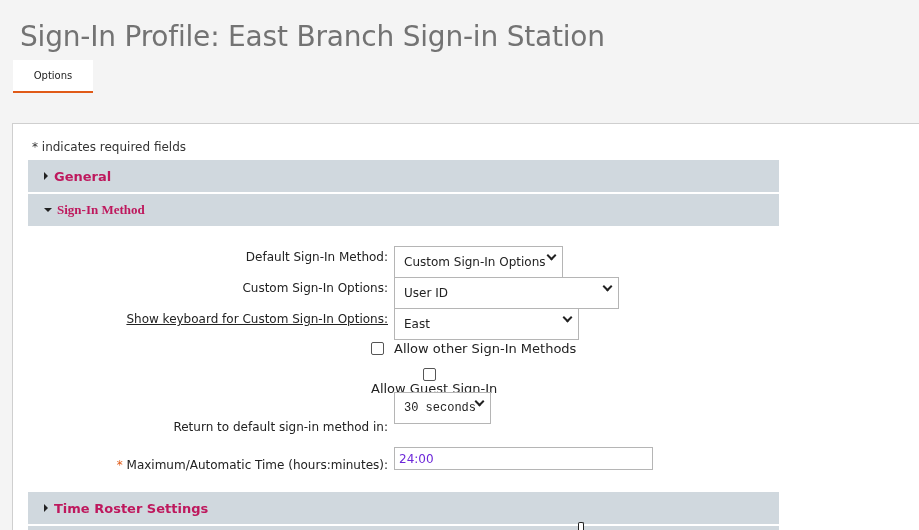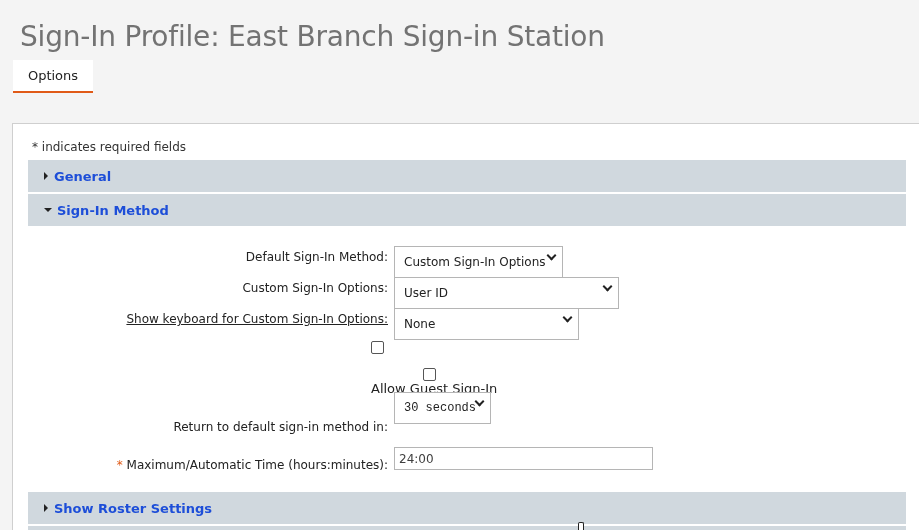--- a/index.html
+++ b/index.html
@@ -14,39 +14,39 @@
       position: absolute; left: 12px; top: 20px;
       font-size: 28px; font-weight: normal; color: #737373;
       letter-spacing: -0.2px;
       margin-left: 8px;
     }
     .tab {
       position: absolute; left: 13px; top: 60px;
       width: 80px; height: 33px;
       background: #fff;
       border-bottom: 2px solid #e05a17;
-      font-size: 13px; color: #222;
+      font-size: 10px; color: #222;
       display: flex; align-items: center; justify-content: center;
     }
     .panel {
       position: absolute; left: 12px; top: 123px;
       width: 920px; height: 420px;
       background: #fff;
       border: 1px solid #cfcfcf;
     }
     .req-note {
       position: absolute; left: 32px; top: 140px;
       font-size: 12px; color: #333;
     }
     .section-header {
-      position: absolute; left: 28px; width: 878px; height: 32px;
+      position: absolute; left: 28px; width: 751px; height: 32px;
       background: #d0d8de;
       display: flex; align-items: center;
       padding-left: 16px;
-      font-size: 13px; font-weight: bold; color: #1d4ed8;
+      font-size: 13px; font-weight: bold; color: #be185d;
     }
     .caret {
       display: inline-block; width: 0; height: 0; margin-right: 6px;
     }
     .caret-right {
       border-top: 4px solid transparent;
       border-bottom: 4px solid transparent;
       border-left: 4px solid #222;
     }
     .caret-down {
@@ -82,21 +82,21 @@
     }
     .checkbox {
       width: 13px; height: 13px;
       border: 1px solid #555; border-radius: 2px;
       background: #fff; margin-right: 10px;
     }
     .text-input {
       position: absolute; left: 394px; top: 447px;
       width: 259px; height: 23px;
       border: 1px solid #b5b5b5; background: #fff;
-      font-size: 12px; color: #404040;
+      font-size: 12px; color: #6d28d9;
       padding-left: 4px;
       display: flex; align-items: center;
     }
     .cursor {
       position: absolute; left: 578px; top: 522px;
       width: 6px; height: 10px;
       border: 1px solid #222; border-bottom: none;
       background: #fff; border-radius: 2px 2px 0 0;
     }
   </style>
@@ -111,45 +111,46 @@
 
 <div class="panel"></div>
 
 <div class="req-note">* indicates required fields</div>
 
 <div class="section-header" style="top:160px;">
   <span class="caret caret-right"></span>
   <span>General</span>
 </div>
 
-<div class="section-header" style="top:194px;">
+<div class="section-header" style="top:194px;font-family:Liberation Serif, serif;">
   <span class="caret caret-down"></span>
   <span>Sign-In Method</span>
 </div>
 
 <div class="field-label" style="top:250px;">Default Sign-In Method:</div>
 <div class="select" style="top:246px; width:169px;">
   <span>Custom Sign-In Options</span>
   <span class="chev"></span>
 </div>
 
 <div class="field-label" style="top:281px;">Custom Sign-In Options:</div>
 <div class="select" style="top:277px; width:225px;">
   <span>User ID</span>
   <span class="chev"></span>
 </div>
 
 <div class="field-label" style="top:312px;text-decoration:underline;">Show keyboard for Custom Sign-In Options:</div>
 <div class="select" style="top:308px; width:185px;">
-  <span>None</span>
+  <span>East</span>
   <span class="chev"></span>
 </div>
 
 <div class="checkbox-row" style="top:341px;">
   <span class="checkbox"></span>
+  <span>Allow other Sign-In Methods</span>
 </div>
 <div class="checkbox-row" style="top:368px;flex-direction:column;">
   <span class="checkbox"></span>
   <span>Allow Guest Sign-In</span>
 </div>
 
 <div class="field-label" style="top:420px;padding-left:32px;">Return to default sign-in method in:</div>
 <div class="select" style="top:392px; width:97px;font-family:Liberation Mono, monospace;">
   <span>30 seconds</span>
   <span class="chev"></span>
@@ -158,17 +159,17 @@
 <div class="field-label" style="top:450px;margin-top:8px;">
   <span class="req-star">*</span>
   <span>Maximum/Automatic Time (hours:minutes):</span>
 </div>
 <div class="text-input">
   <span>24:00</span>
 </div>
 
 <div class="section-header" style="top:492px;">
   <span class="caret caret-right"></span>
-  <span>Show Roster Settings</span>
+  <span>Time Roster Settings</span>
 </div>
 <div class="section-header" style="top:526px; height:10px;"></div>
 
 <div class="cursor"></div>
 
 </body></html>

